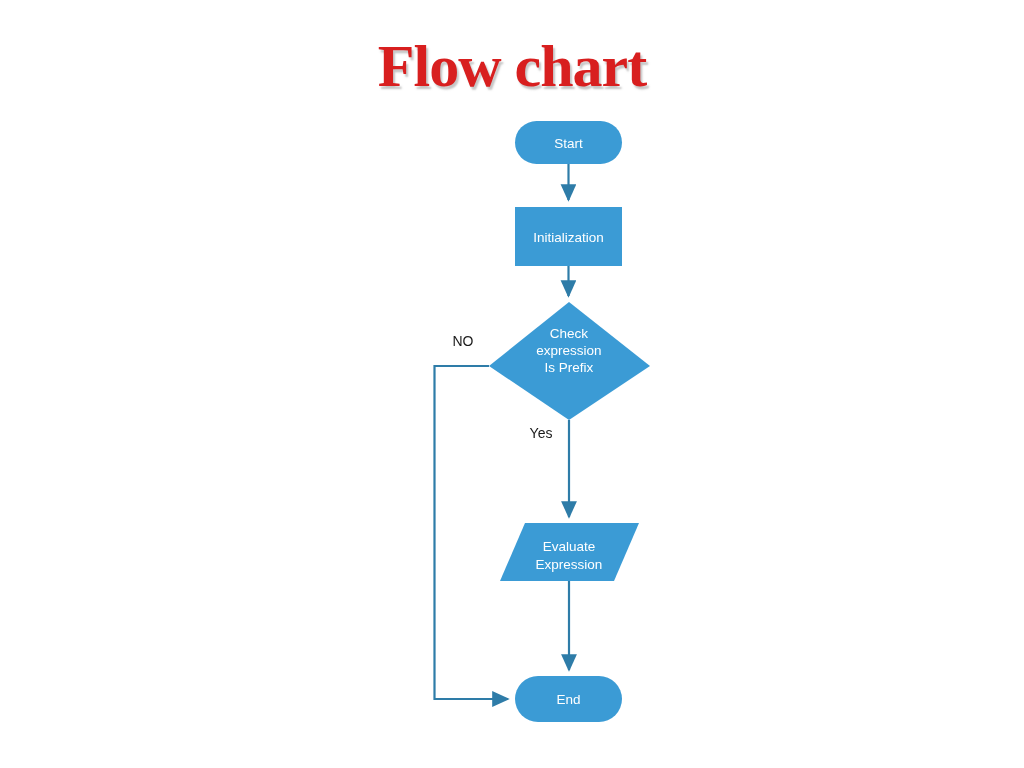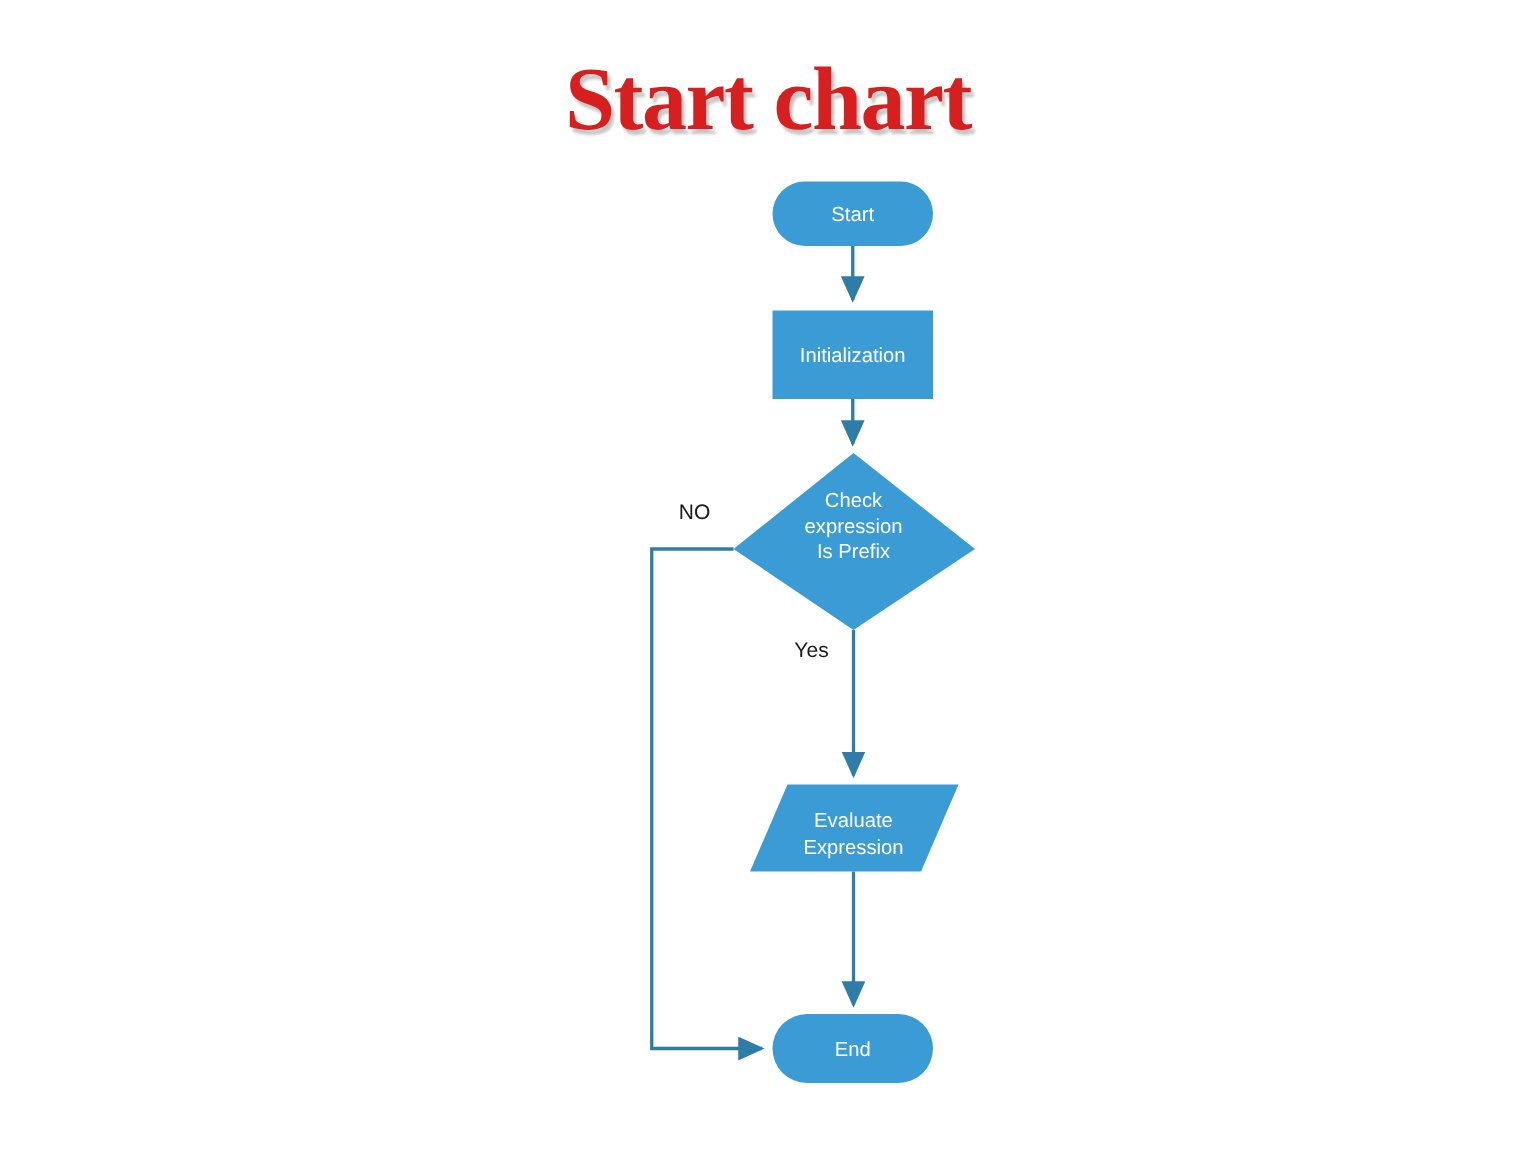--- a/index.html
+++ b/index.html
@@ -61,21 +61,21 @@
     stroke-width: 2.2;
     stroke-linecap: butt;
     stroke-linejoin: miter;
   }
 </style>
 </head>
 <body>
 
 <div id="slide">
 
-  <div id="slide-title">Start chart</div>
+  <div id="slide-title">Flow chart</div>
 
   <svg id="flow-canvas" viewBox="0 0 1024 768" xmlns="http://www.w3.org/2000/svg">
 
     <defs>
       <marker id="arrowhead" markerWidth="9" markerHeight="9" refX="7.2" refY="3.6" orient="auto" markerUnits="strokeWidth">
         <path d="M 0 0 L 8 3.6 L 0 7.2 z" fill="#2e7ca8"></path>
       </marker>
     </defs>
 
     <g>

